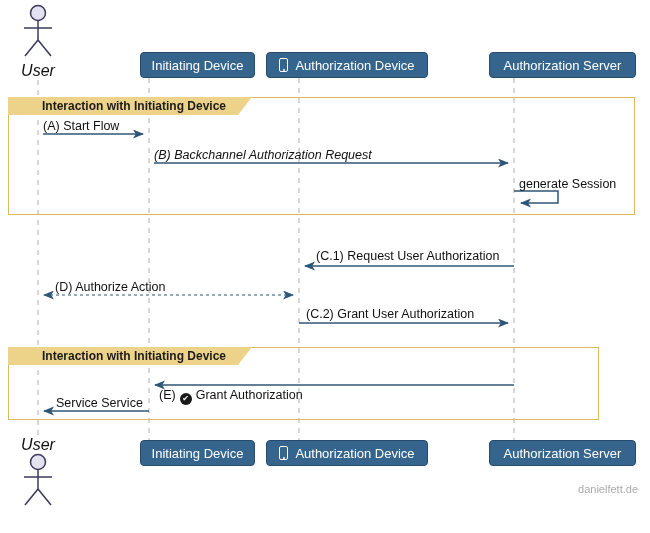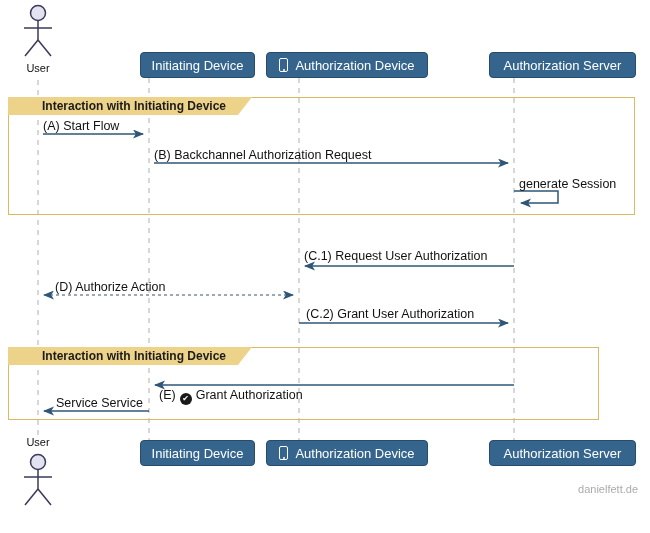--- a/index.html
+++ b/index.html
@@ -25,21 +25,21 @@
   .phone-icon{
     display:inline-block;width:7px;height:12px;border:1.5px solid #fff;border-radius:2px;
     position:relative;margin-right:7px;flex:0 0 auto;
   }
   .phone-icon::after{
     content:"";position:absolute;left:50%;bottom:0.5px;transform:translateX(-50%);
     width:2px;height:2px;background:#fff;border-radius:50%;
   }
   
   .actor-label{
-    position:absolute;width:60px;text-align:center;font-size:11px;color:#111;z-index:4;
+    position:absolute;width:60px;text-align:center;font-size:16px;color:#111;z-index:4;font-style:italic;
   }
   .msg-label{
     position:absolute;font-size:12.5px;color:#111;white-space:nowrap;z-index:3;
   }
   .check-icon{
     display:inline-flex;align-items:center;justify-content:center;
     width:12px;height:12px;border-radius:50%;background:#1a1a1a;color:#fff;
     margin:0 4px;vertical-align:-2px;
   }
   .check-icon::after{content:"\2714";font-size:8px;line-height:12px;}
@@ -98,23 +98,23 @@
   </svg>
 
   <div class="frame" style="left:8px;top:97px;width:625px;height:116px;">
     <div class="frame-title" style="width:244px;">Interaction with Initiating Device</div>
   </div>
   <div class="frame" style="left:8px;top:347px;width:589px;height:71px;">
     <div class="frame-title" style="width:244px;">Interaction with Initiating Device</div>
   </div>
 
   <div class="msg-label" style="left:43px;top:119px;">(A) Start Flow</div>
-  <div class="msg-label" style="left:154px;top:148px;">(B) Backchannel Authorization Request</div>
+  <div class="msg-label" style="left:154px;top:148px;font-style:italic;">(B) Backchannel Authorization Request</div>
   <div class="msg-label" style="left:519px;top:177px;">generate Session</div>
-  <div class="msg-label" style="left:304px;top:249px;">(C.1) Request User Authorization</div>
+  <div class="msg-label" style="left:316px;top:249px;">(C.1) Request User Authorization</div>
   <div class="msg-label" style="left:55px;top:280px;text-align:center;">(D) Authorize Action</div>
   <div class="msg-label" style="left:306px;top:307px;">(C.2) Grant User Authorization</div>
   <div class="msg-label" style="left:159px;top:368px;margin-top:20px;">
     <span>(E)</span><span class="check-icon"></span><span>Grant Authorization</span>
   </div>
   <div class="msg-label" style="left:56px;top:396px;">Service Service</div>
 
   <div class="actor-label" style="left:8px;top:62px;">User</div>
   <div class="actor-label" style="left:8px;top:436px;">User</div>
 

